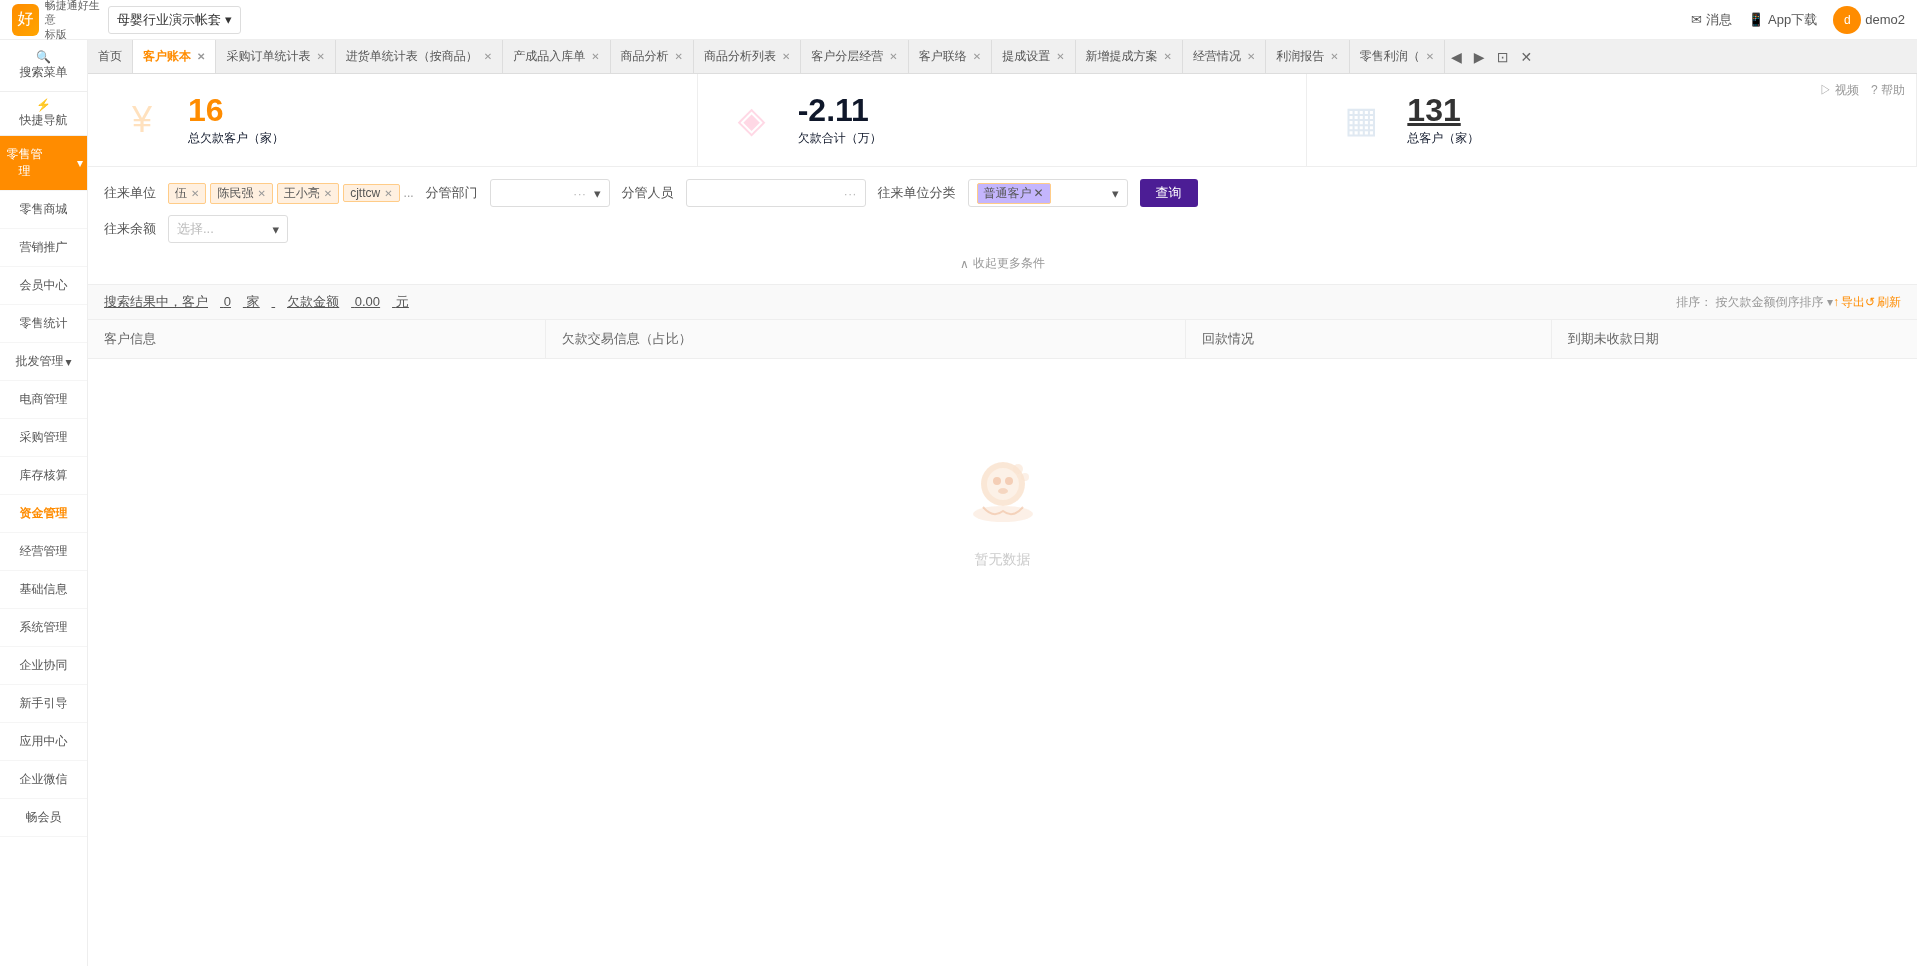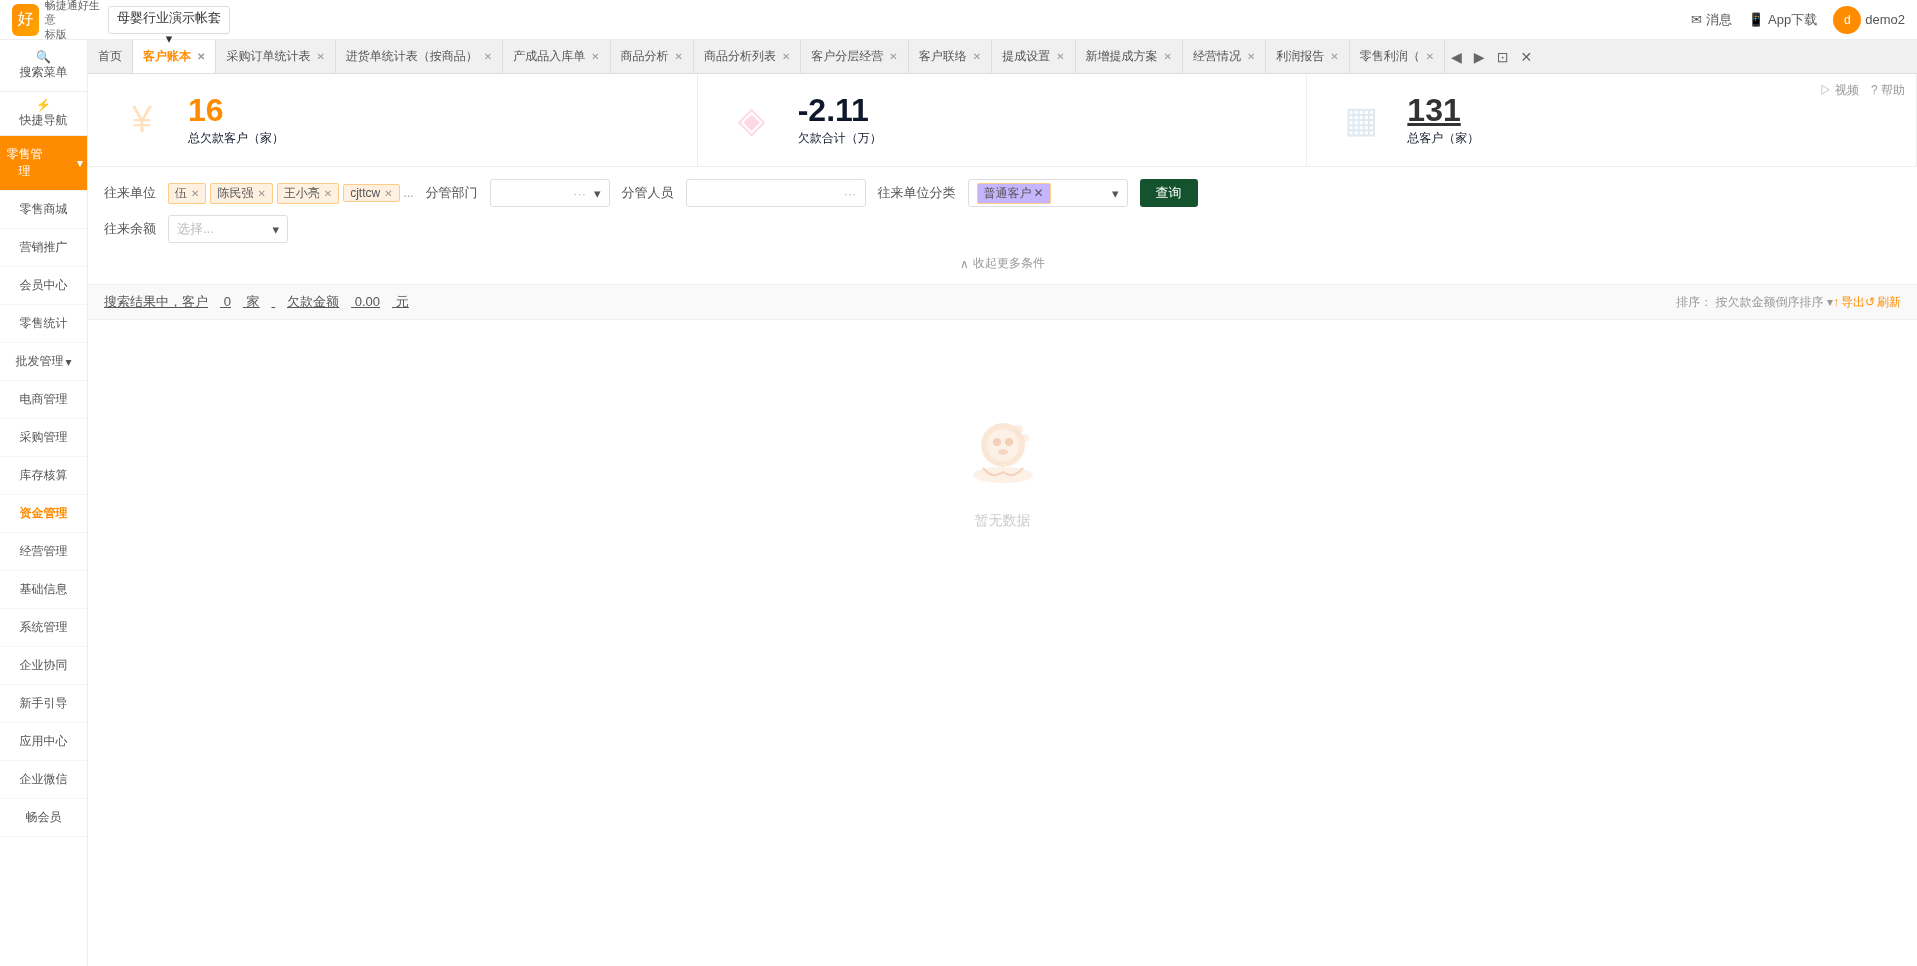--- a/index.html
+++ b/index.html
@@ -34,21 +34,21 @@
       background: linear-gradient(135deg, #ff8c00, #ffa500);
       border-radius: 6px;
       display: flex; align-items: center; justify-content: center;
       color: white; font-size: 16px;
     }
     .logo-text { font-size: 11px; color: #666; line-height: 1.3; }
     .demo-selector {
       display: flex; align-items: center; gap: 4px;
       font-size: 13px; color: #333; cursor: pointer;
       border: 1px solid #ddd; border-radius: 3px;
-      padding: 2px 8px; height: 28px; flex-direction: column;
+      padding: 2px 8px; height: 28px;
     }
     .topbar-right {
       display: flex; align-items: center; gap: 16px;
     }
     .topbar-btn {
       display: flex; align-items: center; gap: 4px;
       font-size: 13px; color: #555; cursor: pointer;
     }
     .avatar {
       width: 28px; height: 28px;
@@ -307,21 +307,21 @@
     .filter-tag-selected {
       display: flex; align-items: center; gap: 2px;
       background: #c4b5fd;
       border: 1px solid #ffcc88;
       border-radius: 2px;
       padding: 1px 6px;
       font-size: 12px;
       color: #555;
     }
     .btn-query {
-      background: #14532d;
+      background: #4c1d95;
       color: #fff;
       border: none;
       border-radius: 3px;
       padding: 5px 16px;
       font-size: 13px;
       cursor: pointer;
       height: 28px;
     }
     .collapse-row {
       display: flex; align-items: center; justify-content: center;
@@ -686,20 +686,32 @@
             <span>↑</span>
             <span>导出</span>
           </span>
           <span class="action-btn">
             <span>↺</span>
             <span>刷新</span>
           </span>
         </div>
       </div>
 
+      <table class="data-table">
+        <thead>
+          <tr>
+            <th style="width:25%">客户信息</th>
+            <th style="width:35%">欠款交易信息（占比）</th>
+            <th style="width:20%">回款情况</th>
+            <th style="width:20%">到期未收款日期</th>
+          </tr>
+        </thead>
+        <tbody>
+        </tbody>
+      </table>
 
       <div class="empty-state">
         <div class="empty-icon">
           <svg width="100" height="100" viewBox="0 0 100 100" xmlns="http://www.w3.org/2000/svg">
             <ellipse cx="50" cy="75" rx="30" ry="8" fill="#f5d0b0" opacity="0.5"></ellipse>
             <circle cx="50" cy="45" r="22" fill="#f5c8a0" opacity="0.7"></circle>
             <circle cx="50" cy="45" r="16" fill="#fff" opacity="0.4"></circle>
             <circle cx="44" cy="42" r="4" fill="#e8a070" opacity="0.8"></circle>
             <circle cx="56" cy="42" r="4" fill="#e8a070" opacity="0.8"></circle>
             <ellipse cx="50" cy="52" rx="5" ry="3" fill="#e8a070" opacity="0.6"></ellipse>

